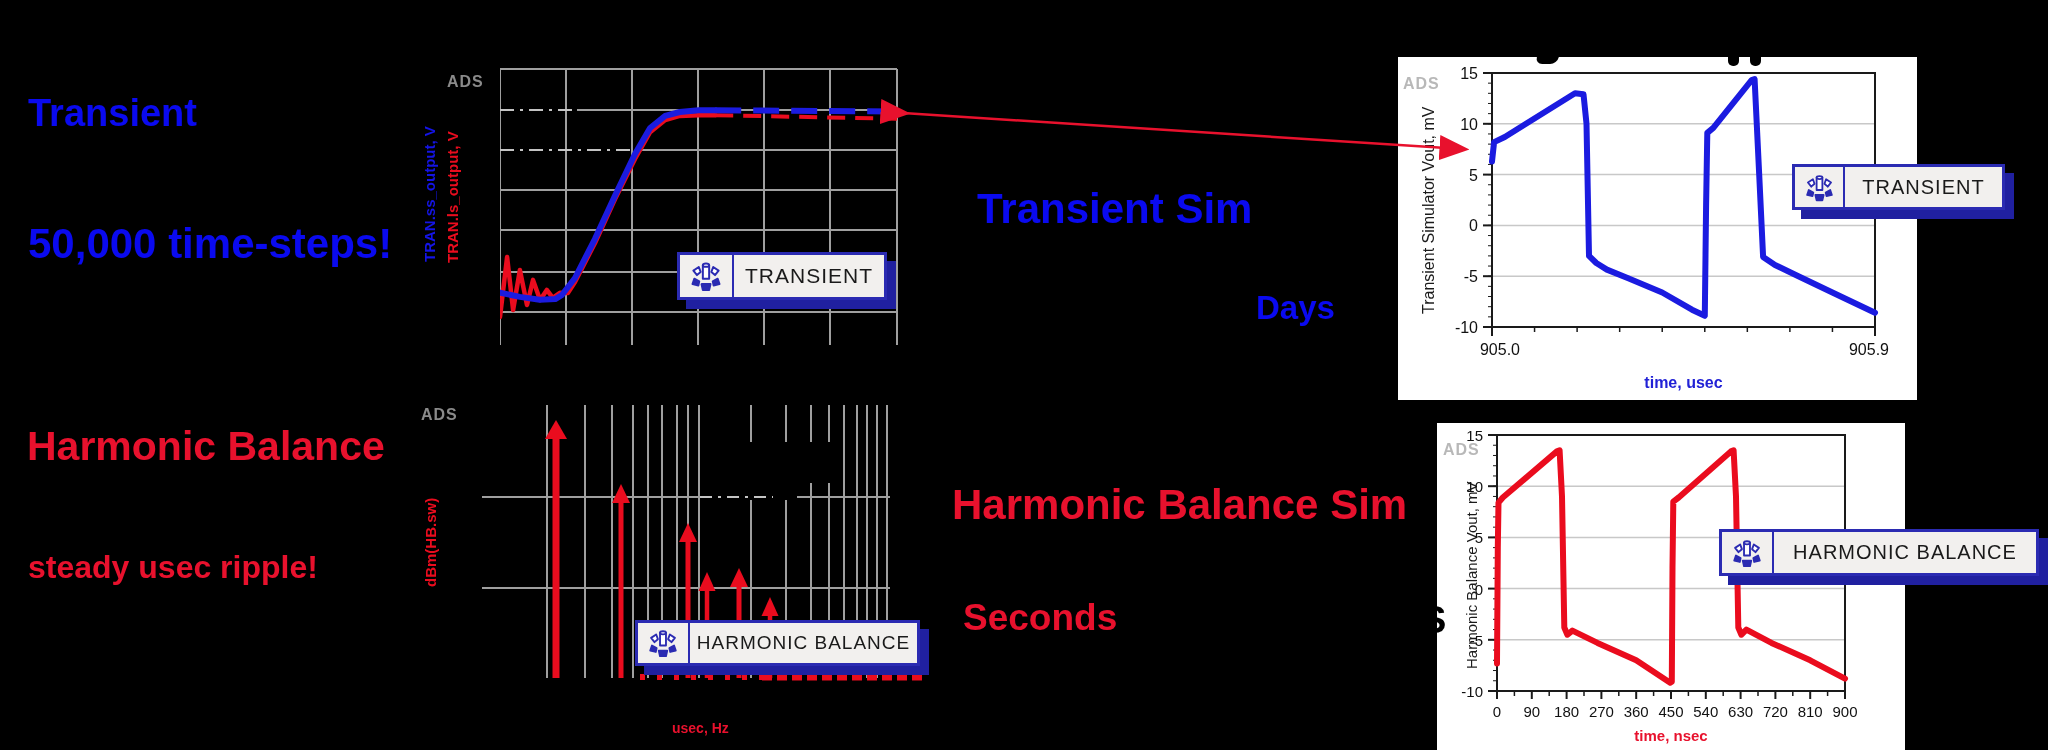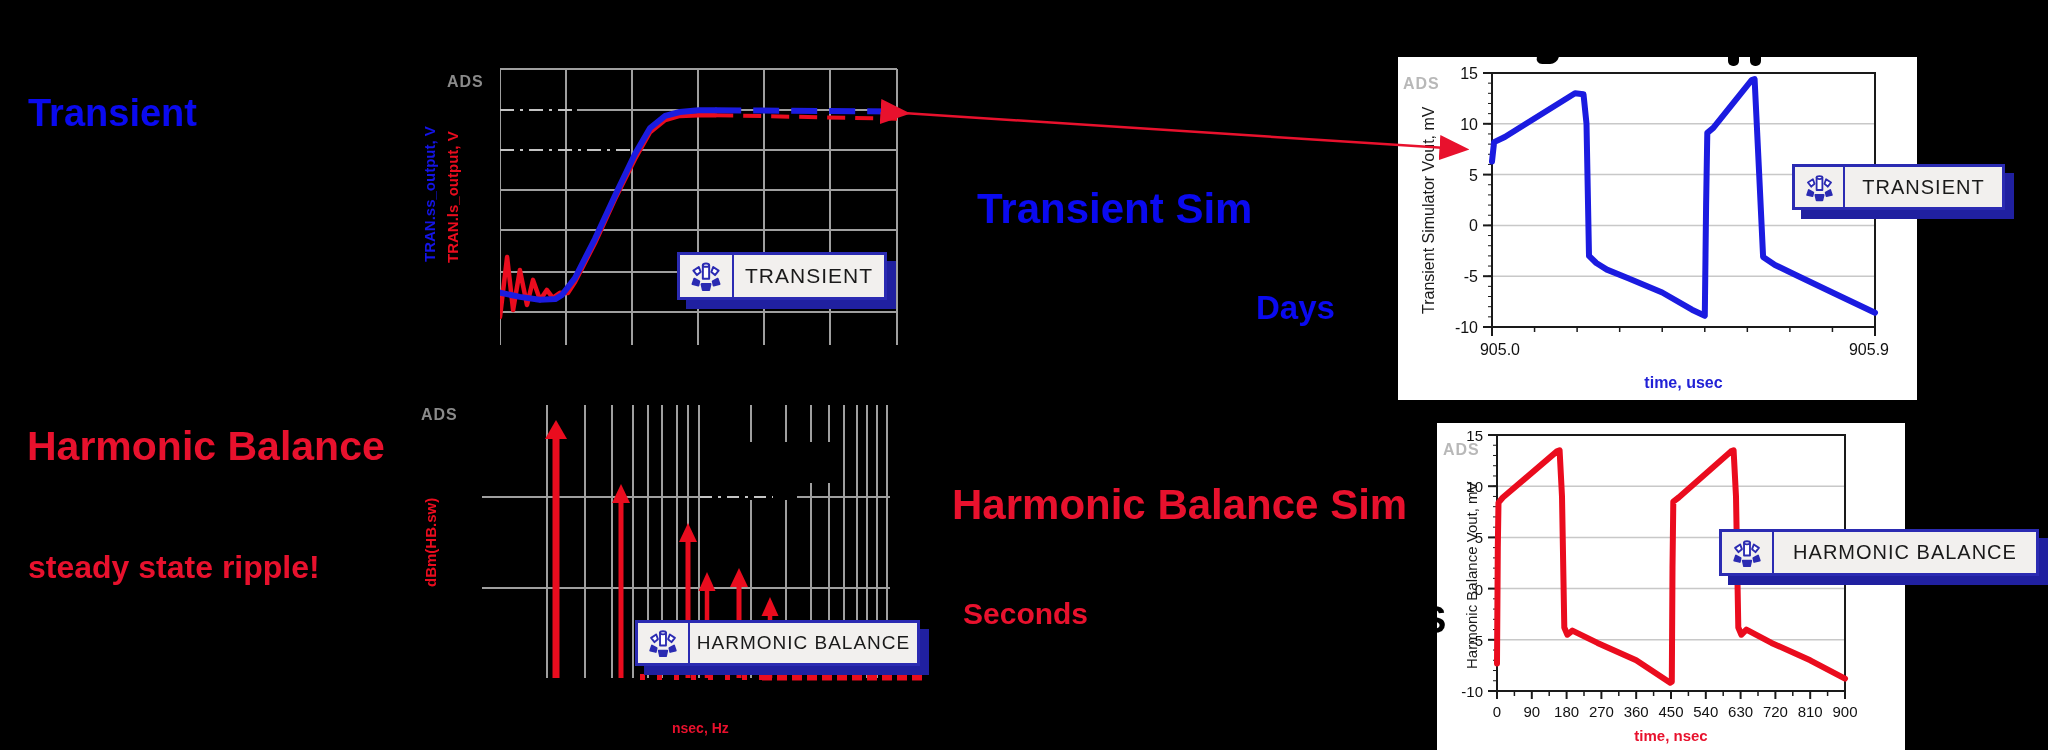--- a/index.html
+++ b/index.html
@@ -25,28 +25,29 @@
                   color:#1a1a1a;font-weight:normal;letter-spacing:1px;}
   .desc-frag{position:absolute;background:#000;}
   .clipped-letter{position:absolute;color:#000;font-weight:bold;}
 </style>
 </head>
 <body>
 
 <div id="slide">
 
   <div class="hl blue" style="left:28px;top:93px;font-size:38px;">Transient</div>
+  <div class="hl blue" style="left:28px;top:221px;font-size:42px;">50,000 time-steps!</div>
   <div class="hl blue" style="left:977px;top:186px;font-size:42px;">Transient Sim</div>
   <div class="hl blue" style="left:1256px;top:290px;font-size:33px;">Days</div>
   <div class="hl red" style="left:27px;top:424px;font-size:41px;">Harmonic Balance</div>
   <div class="hl red" style="left:28px;top:549px;font-size:32px;line-height:37px;">
-    <div>steady state ripple!</div>
+    <div>steady usec ripple!</div>
   </div>
   <div class="hl red" style="left:952px;top:482px;font-size:42px;">Harmonic Balance Sim</div>
-  <div class="hl red" style="left:963px;top:598px;font-size:30px;">Seconds</div>
+  <div class="hl red" style="left:963px;top:598px;font-size:37px;">Seconds</div>
 
   <div class="ads-mark ads-dark" style="left:447px;top:73px;">ADS</div>
   <div class="vlabel" style="left:421px;top:105px;height:178px;font-size:15px;font-weight:bold;color:#1414e6;">TRAN.ss_output, V</div>
   <div class="vlabel" style="left:444px;top:108px;height:178px;font-size:15px;font-weight:bold;color:#ea0c1e;">TRAN.ls_output, V</div>
   <svg id="svg-tran-step" class="chart-svg" style="left:500px;top:60px;" width="400" height="300" viewBox="0 0 400 300">
       <line x1="0" y1="9" x2="0" y2="285" stroke="#9f9f9f" stroke-width="2"></line>
       <line x1="66" y1="9" x2="66" y2="285" stroke="#9f9f9f" stroke-width="2"></line>
       <line x1="132" y1="9" x2="132" y2="285" stroke="#9f9f9f" stroke-width="2"></line>
       <line x1="198" y1="9" x2="198" y2="285" stroke="#9f9f9f" stroke-width="2"></line>
       <line x1="264" y1="9" x2="264" y2="285" stroke="#9f9f9f" stroke-width="2"></line>
@@ -210,21 +211,21 @@
       <polygon points="228.0,128.0 219.0,147.0 237.0,147.0" fill="#ea0c1e"></polygon>
       <line x1="247" y1="191" x2="247" y2="283" stroke="#ea0c1e" stroke-width="4.5"></line>
       <polygon points="247.0,177.0 238.5,196.0 255.5,196.0" fill="#ea0c1e"></polygon>
       <line x1="279" y1="187" x2="279" y2="283" stroke="#ea0c1e" stroke-width="5"></line>
       <polygon points="279.0,173.0 270.0,192.0 288.0,192.0" fill="#ea0c1e"></polygon>
       <line x1="310" y1="216" x2="310" y2="283" stroke="#ea0c1e" stroke-width="4.5"></line>
       <polygon points="310.0,202.0 301.5,221.0 318.5,221.0" fill="#ea0c1e"></polygon>
       <line x1="180" y1="282" x2="302" y2="282" stroke="#ea0c1e" stroke-width="6" stroke-dasharray="5 12"></line>
       <line x1="302" y1="282" x2="465" y2="282" stroke="#ea0c1e" stroke-width="7" stroke-dasharray="10 5"></line>
     </svg>
-  <div class="hl red" style="left:672px;top:721px;font-size:14px;">nsec, Hz</div>
+  <div class="hl red" style="left:672px;top:721px;font-size:14px;">usec, Hz</div>
   <div class="ads-btn" style="left:635px;top:620px;width:285px;height:46px;">
     <div class="shadow"></div>
     <div class="face">
       <div class="icon-cell" style="width:50px;">
         <svg width="34" height="34" viewBox="0 0 40 40">
           <g stroke="#2b2bb2" stroke-width="2.2" stroke-linejoin="round">
             <path d="M28 10 l6 4 -4 5 -4 -3.5 z" fill="#fff"></path>
             <path d="M12 10 l-6 4 4 5 4 -3.5 z" fill="#fff"></path>
             <path d="M33 23 l2 6 -6.5 1.5 -1 -4.5 z" fill="#2b2bb2"></path>
             <path d="M7 23 l-2 6 6.5 1.5 1 -4.5 z" fill="#2b2bb2"></path>

